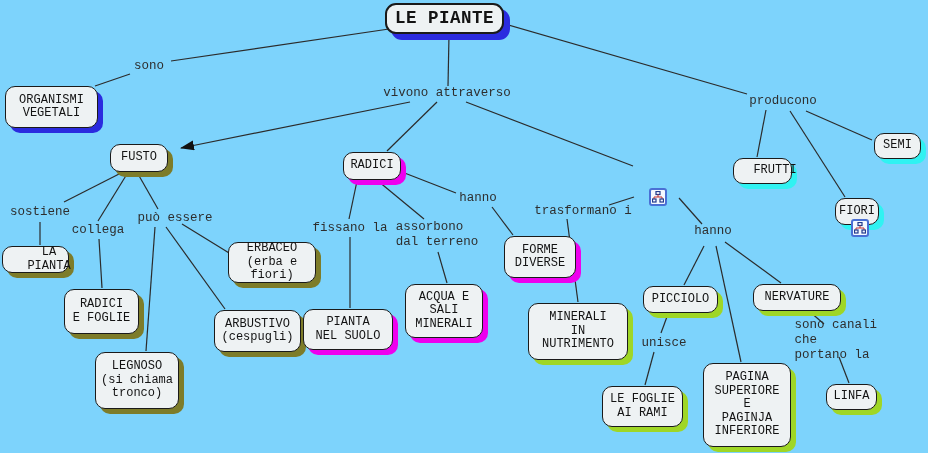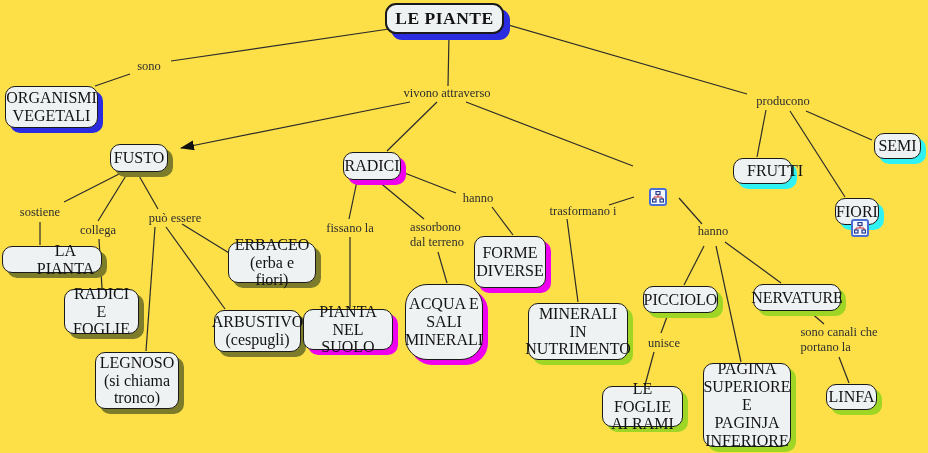--- a/index.html
+++ b/index.html
@@ -1,21 +1,21 @@
 <!DOCTYPE html>
 <html><head>
 <meta charset="utf-8">
 <style>
   html,body{margin:0;padding:0;background:#ffffff;}
-  #map{position:relative;width:928px;height:453px;background:#fde047;overflow:hidden;
-       font-family:Liberation Serif, serif;}
+  #map{position:relative;width:928px;height:453px;background:#7dd3fc;overflow:hidden;
+       font-family:Liberation Mono, monospace;}
   #edges{position:absolute;left:0;top:0;width:928px;height:453px;}
   .node{position:absolute;box-sizing:border-box;background:#eef2f3;border:1.5px solid #1a1a1a;
         border-radius:10px;display:flex;align-items:center;justify-content:center;text-align:center;
-        font-size:16px;line-height:1.12;color:#131313;padding:1px 3px;}
+        font-size:12px;line-height:1.12;color:#131313;padding:1px 3px;}
   .node span{white-space:pre-line;}
   .node.title{font-weight:bold;font-size:17.5px;border-radius:11px;border-width:2px;letter-spacing:0.5px;}
   .link-label{position:absolute;transform:translate(-50%,-50%);font-size:12.5px;line-height:1.18;
         color:#2e2e2e;text-align:left;white-space:pre-line;}
   .map-icon{position:absolute;width:18px;height:18px;box-sizing:border-box;background:#f4f8ff;
         border:2px solid #4a6fd4;border-radius:3px;display:flex;align-items:center;justify-content:center;}
   .map-icon svg{display:block;}
 </style>
 </head>
 <body>
@@ -65,21 +65,21 @@
 <div class="node title" style="left: 385px; top: 3px; width: 119px; height: 31px; box-shadow: rgb(43, 43, 223) 6px 6px 0px;">
       <span>LE PIANTE</span>
     </div>
     <div class="node" style="left: 5px; top: 86px; width: 93px; height: 42px; box-shadow: rgb(43, 43, 223) 5px 5px 0px;">
       <span>ORGANISMI
 VEGETALI</span>
     </div>
     <div class="node" style="left: 110px; top: 144px; width: 58px; height: 28px; box-shadow: rgb(125, 124, 42) 5px 5px 0px;">
       <span>FUSTO</span>
     </div>
-    <div class="node" style="left: 2px; top: 246px; width: 100px; height: 27px; box-shadow: rgb(125, 124, 42) 5px 5px 0px; padding-left: 30px;">
+    <div class="node" style="left: 2px; top: 246px; width: 67px; height: 27px; box-shadow: rgb(125, 124, 42) 5px 5px 0px; padding-left: 30px;">
       <span>LA PIANTA</span>
     </div>
     <div class="node" style="left: 64px; top: 289px; width: 75px; height: 45px; box-shadow: rgb(125, 124, 42) 5px 5px 0px;">
       <span>RADICI
 E FOGLIE</span>
     </div>
     <div class="node" style="left: 228px; top: 242px; width: 88px; height: 41px; box-shadow: rgb(125, 124, 42) 5px 5px 0px;">
       <span>ERBACEO
 (erba e fiori)</span>
     </div>
@@ -92,26 +92,26 @@
 (si chiama
 tronco)</span>
     </div>
     <div class="node" style="left: 343px; top: 152px; width: 58px; height: 28px; box-shadow: rgb(238, 0, 238) 5px 5px 0px;">
       <span>RADICI</span>
     </div>
     <div class="node" style="left: 303px; top: 309px; width: 90px; height: 41px; box-shadow: rgb(238, 0, 238) 5px 5px 0px;">
       <span>PIANTA
 NEL SUOLO</span>
     </div>
-    <div class="node" style="left: 405px; top: 284px; width: 78px; height: 76px; box-shadow: rgb(238, 0, 238) 5px 5px 0px; border-radius: 22px;">
+    <div class="node" style="left: 405px; top: 284px; width: 78px; height: 54px; box-shadow: rgb(238, 0, 238) 5px 5px 0px;">
       <span>ACQUA E
 SALI
 MINERALI</span>
     </div>
-    <div class="node" style="left: 474px; top: 236px; width: 72px; height: 52px; box-shadow: rgb(238, 0, 238) 5px 5px 0px;">
+    <div class="node" style="left: 504px; top: 236px; width: 72px; height: 42px; box-shadow: rgb(238, 0, 238) 5px 5px 0px;">
       <span>FORME
 DIVERSE</span>
     </div>
     <div class="node" style="left: 528px; top: 303px; width: 100px; height: 57px; box-shadow: rgb(159, 214, 38) 5px 5px 0px;">
       <span>MINERALI
 IN
 NUTRIMENTO</span>
     </div>
     <div class="node" style="left: 643px; top: 286px; width: 75px; height: 27px; box-shadow: rgb(159, 214, 38) 5px 5px 0px;">
       <span>PICCIOLO</span>

